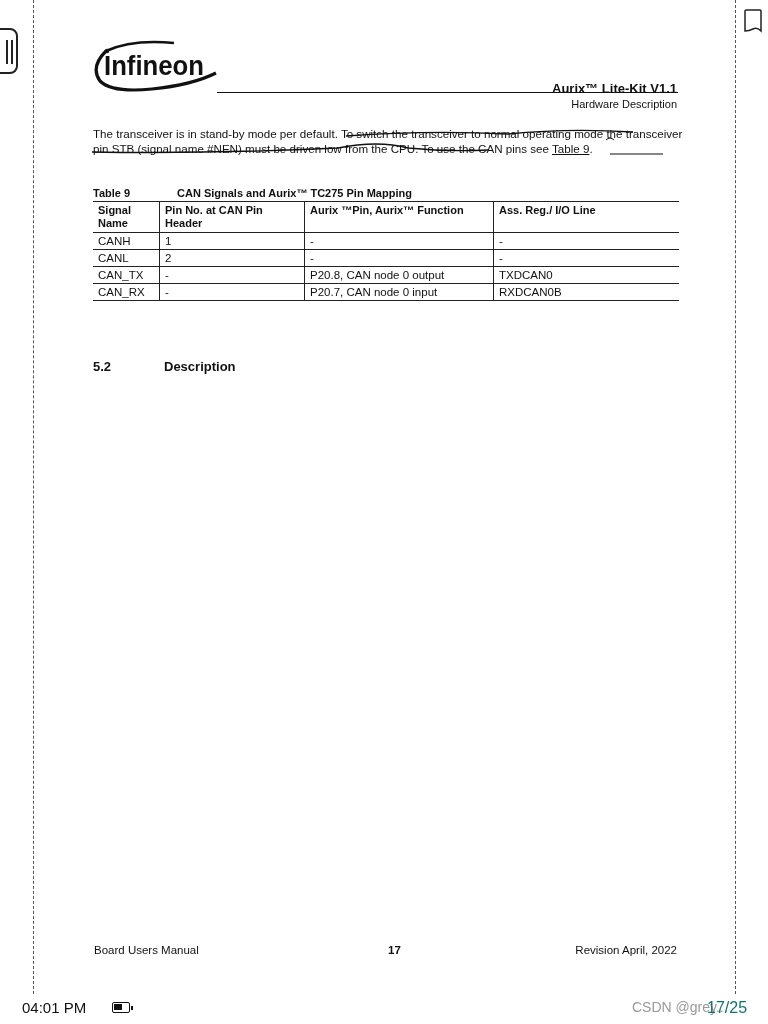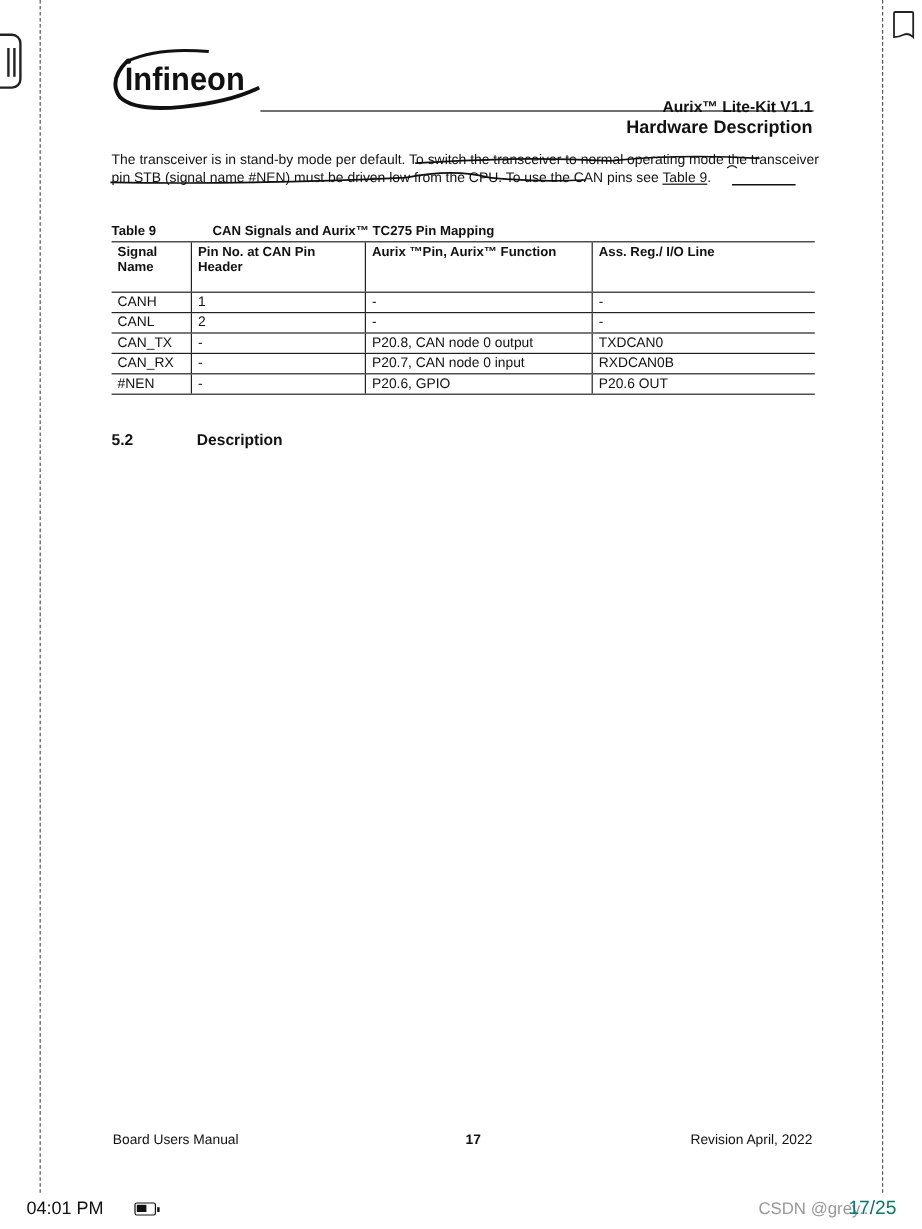--- a/index.html
+++ b/index.html
@@ -24,21 +24,21 @@
 
   .bookmark { position: absolute; left: 743px; top: 8px; width: 20px; height: 26px; }
 
   
   .logo { position: absolute; left: 92px; top: 37px; width: 128px; height: 58px; }
   .header-title {
     position: absolute; right: 91px; top: 62px; font-weight: bold; font-size: 13px; margin-top: 19px;
   }
   .header-rule { position: absolute; left: 217px; top: 92px; width: 461px; height: 1px; background: #111; }
   .header-sub {
-    position: absolute; right: 91px; top: 98px; font-weight: bold; font-size: 15px;
+    position: absolute; right: 91px; top: 98px; font-weight: normal; font-size: 11px;
   }
 
   .para {
     position: absolute; left: 93px; top: 126px; width: 590px; font-size: 11.6px; line-height: 15px;
   }
   .para .u { text-decoration: underline; }
   .hand { position: absolute; left: 88px; top: 122px; width: 600px; height: 40px; pointer-events: none; }
 
   .table-caption {
     position: absolute; left: 93px; top: 187px; font-weight: bold; font-size: 11px; width: 590px;
@@ -46,21 +46,21 @@
   .table-caption .cap-title { position: absolute; left: 84px; top: 0; white-space: nowrap; }
 
   table.pin-table {
     position: absolute; left: 93px; top: 201px; width: 586px; border-collapse: collapse; font-size: 11.5px;
   }
   table.pin-table th, table.pin-table td {
     border-bottom: 1.5px solid #222; border-left: 1.5px solid #222; padding: 1px 5px; text-align: left; vertical-align: top;
   }
   table.pin-table th:first-child, table.pin-table td:first-child { border-left: none; }
   table.pin-table thead th {
-    border-top: 1.5px solid #222; font-weight: bold; font-size: 11px; line-height: 13px; padding-top: 2px; padding-bottom: 13px;
+    border-top: 1.5px solid #222; font-weight: bold; font-size: 11px; line-height: 13px; padding-top: 2px; padding-bottom: 2px;
   }
   table.pin-table td { height: 14px; line-height: 14px; }
   .c1 { width: 56px; } .c2 { width: 134px; } .c3 { width: 178px; }
 
   .section {
     position: absolute; left: 93px; top: 359px; font-weight: bold; font-size: 13px;
   }
   .section .sec-title { position: absolute; left: 71px; white-space: nowrap; }
 
   .footer { position: absolute; top: 944px; font-size: 11.5px; }
@@ -147,26 +147,20 @@
         <td>-</td>
         <td>P20.8, CAN node 0 output</td>
         <td>TXDCAN0</td>
     </tr>
     <tr>
       <td>CAN_RX</td>
         <td>-</td>
         <td>P20.7, CAN node 0 input</td>
         <td>RXDCAN0B</td>
     </tr>
-    <tr>
-      <td>#NEN</td>
-        <td>-</td>
-        <td>P20.6, GPIO</td>
-        <td>P20.6 OUT</td>
-    </tr>
   </tbody>
 </table>
 
 <div class="section">
   <span>5.2</span>
   <span class="sec-title">Description</span>
 </div>
 
 <div class="footer foot-left">Board Users Manual</div>
 <div class="footer foot-center">17</div>

